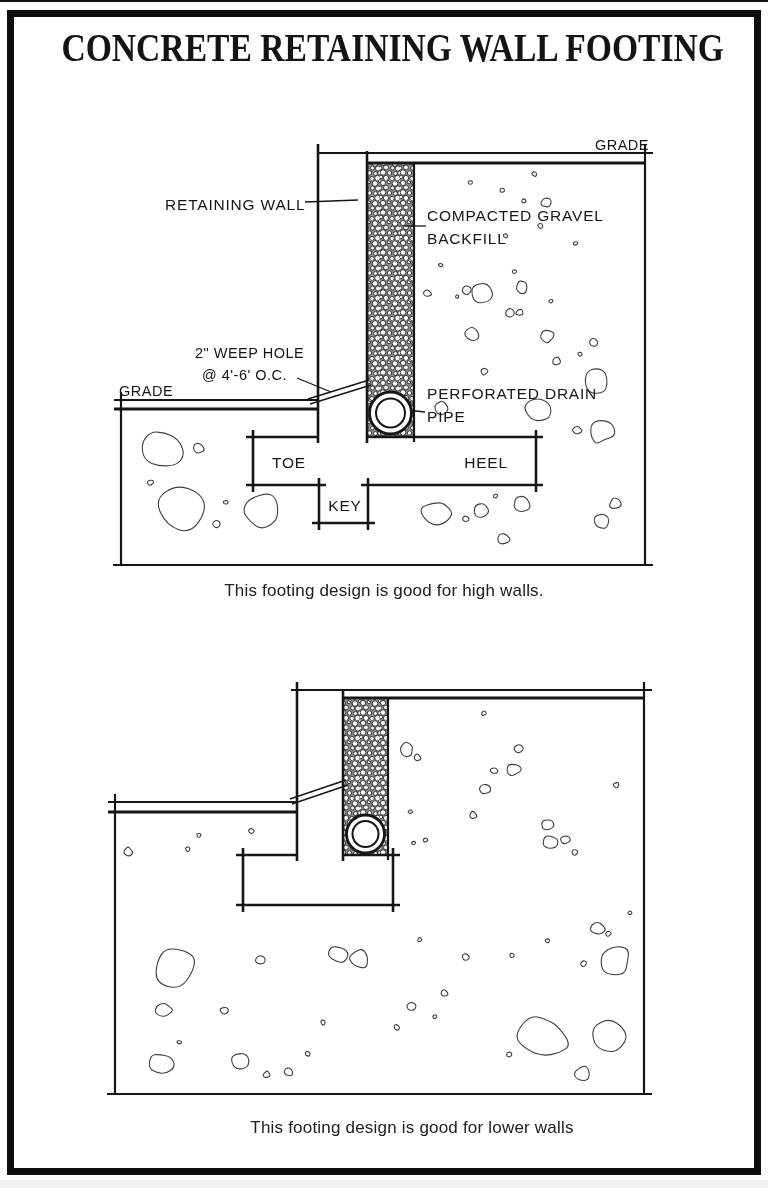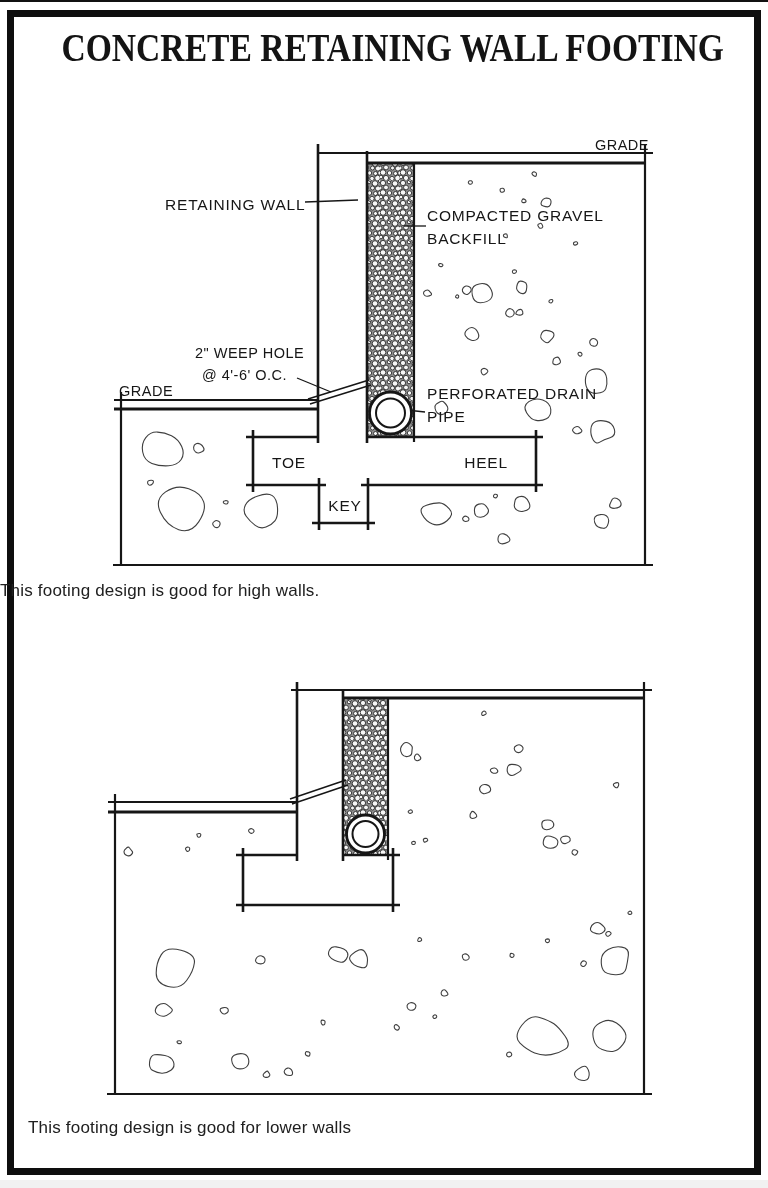--- a/index.html
+++ b/index.html
@@ -13,21 +13,21 @@
     position:absolute;left:7px;top:10px;width:740px;height:1151px;
     border:7px solid #0e0e0e;background:transparent;
   }
   .page-title{
     position:absolute;left:0;top:24px;width:768px;text-align:center;
     font-family:"Liberation Serif",serif;font-weight:bold;font-size:40px;
     color:#141414;white-space:nowrap;transform:scaleX(0.84);transform-origin:50% 50%;
     letter-spacing:0px;
   }
   .caption{
-    position:absolute;left:0;width:768px;
+    position:absolute;left:0;width:768px;text-align:center;
     font-size:17px;color:#202020;letter-spacing:0.2px;
   }
   .caption-high{top:581px;}
   .caption-low{top:1118px;padding-left:28px;}
   .diagram-svg{position:absolute;left:0;top:0;width:768px;height:1188px;}
   svg text{font-family:"Liberation Sans",sans-serif;fill:#161616;}
   .lbl{font-size:15.5px;letter-spacing:0.8px;}
   .lbl-sm{font-size:14.5px;letter-spacing:0.5px;}
 </style>
 </head>

